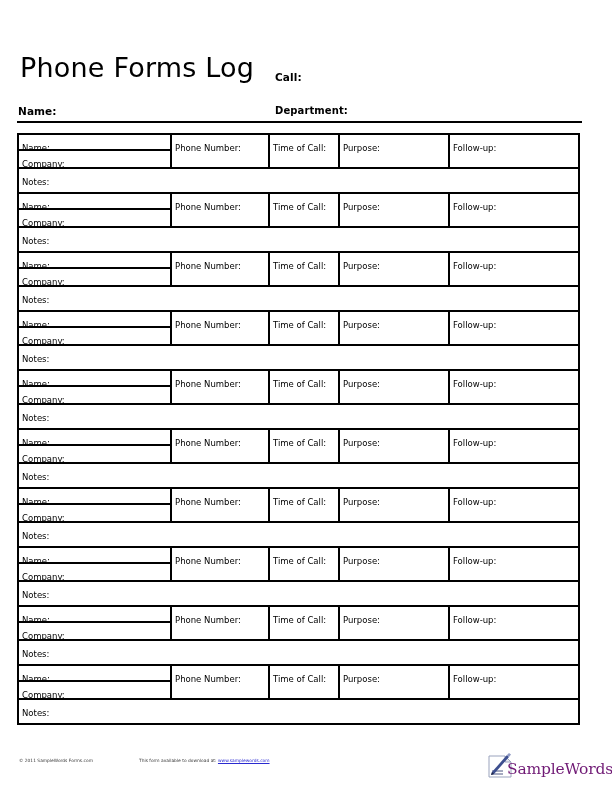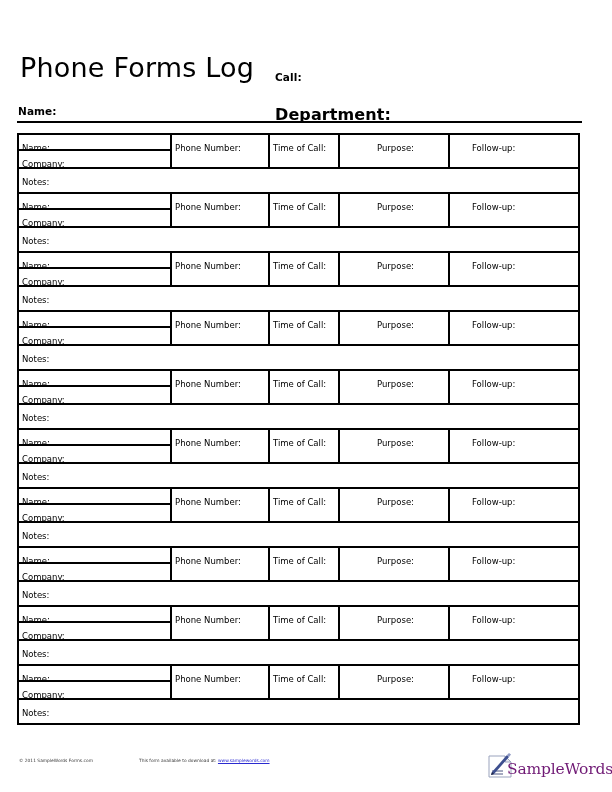--- a/index.html
+++ b/index.html
@@ -54,21 +54,21 @@
     font-size: 10.5px;
     font-weight: 700;
     letter-spacing: 0.1px;
     white-space: nowrap;
   }
   .dept-label {
     position: absolute;
     left: 275px;
     top: 105px;
     font-family: "DejaVu Sans", sans-serif;
-    font-size: 16px;
+    font-size: 10px;
     font-weight: 700;
     letter-spacing: 0.1px;
     white-space: nowrap;
   }
   .header-rule {
     position: absolute;
     left: 17px;
     top: 121px;
     width: 565px;
     height: 2px;
@@ -122,25 +122,25 @@
   .cell-name {
     border-bottom: 2px solid #000;
   }
 
   .col-field {
     box-sizing: border-box;
     border-right: 2px solid #000;
     padding: 1px 0 0 3px;
     overflow: hidden;
   }
-  .col-field.last { border-right: none; margin-left: 19px; }
+  .col-field.last { border-right: none; }
 
   .w-phone   { width: 98px;  flex: 0 0 98px; }
   .w-time    { width: 70px;  flex: 0 0 70px; }
-  .w-purpose { width: 110px; flex: 0 0 110px; text-align: center; }
+  .w-purpose { width: 110px; flex: 0 0 110px; }
   .w-follow  { flex: 1 1 auto; }
 
   .field-label {
     font-family: "DejaVu Sans", sans-serif;
     font-size: 8.5px;
     font-weight: 400;
     line-height: 12px;
     letter-spacing: 0px;
     white-space: nowrap;
     color: #000;

